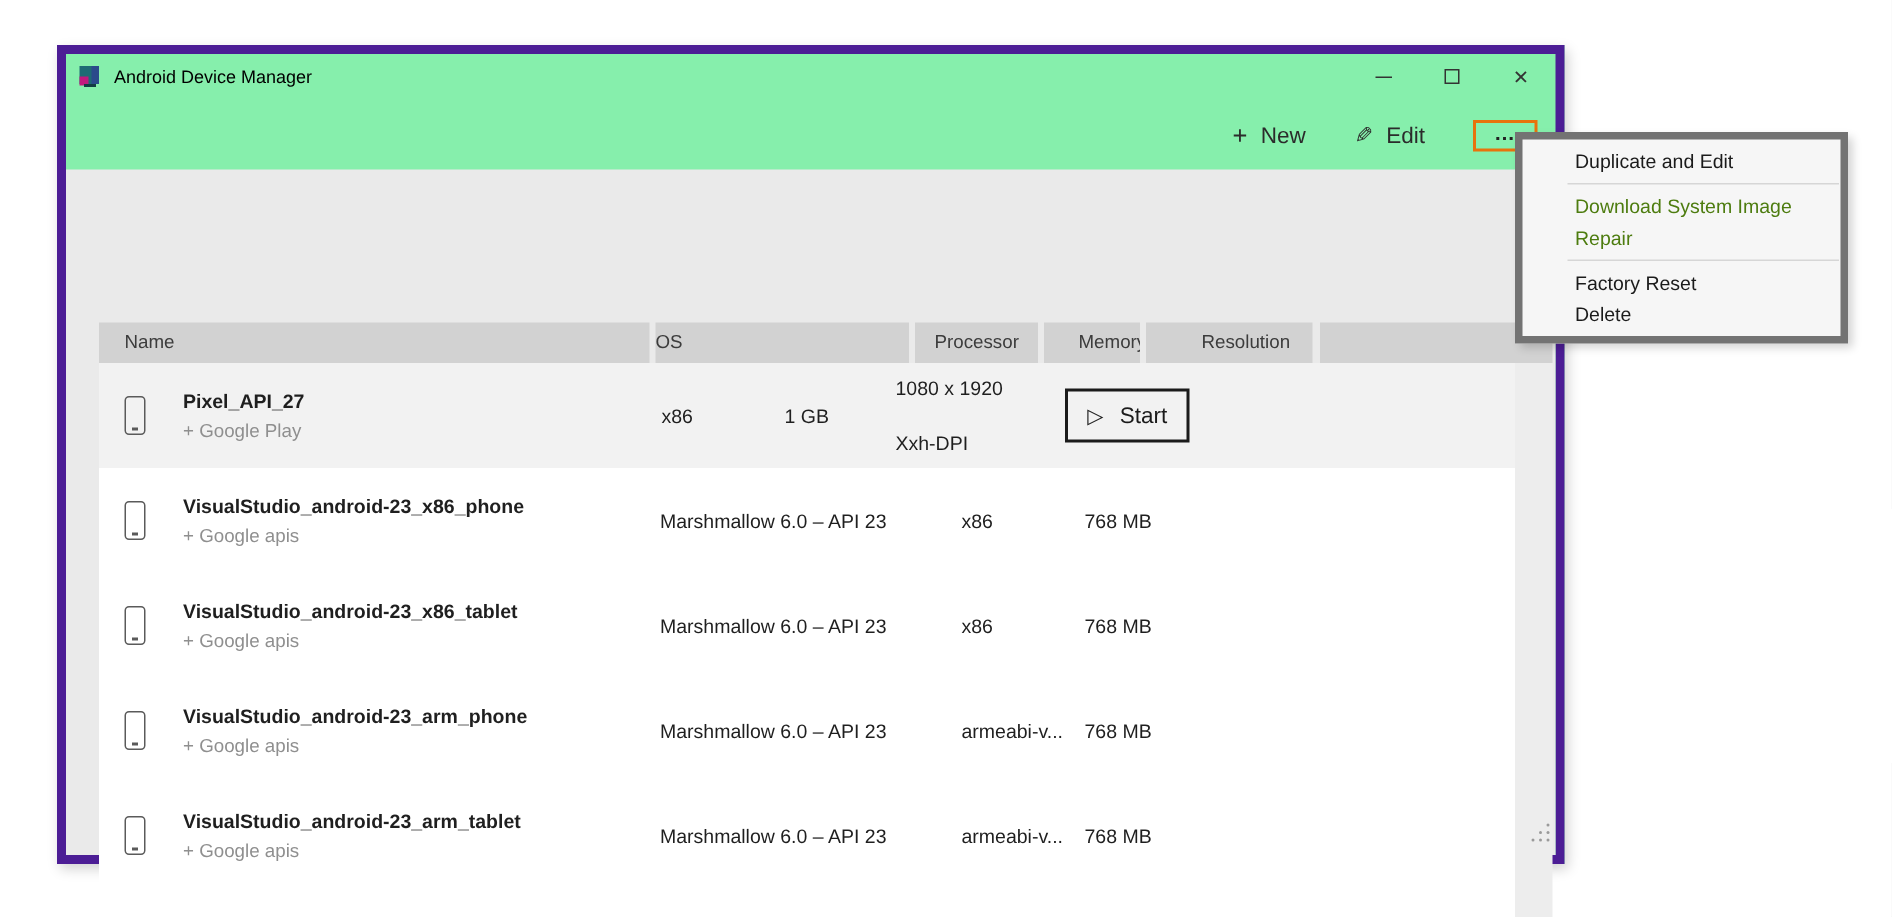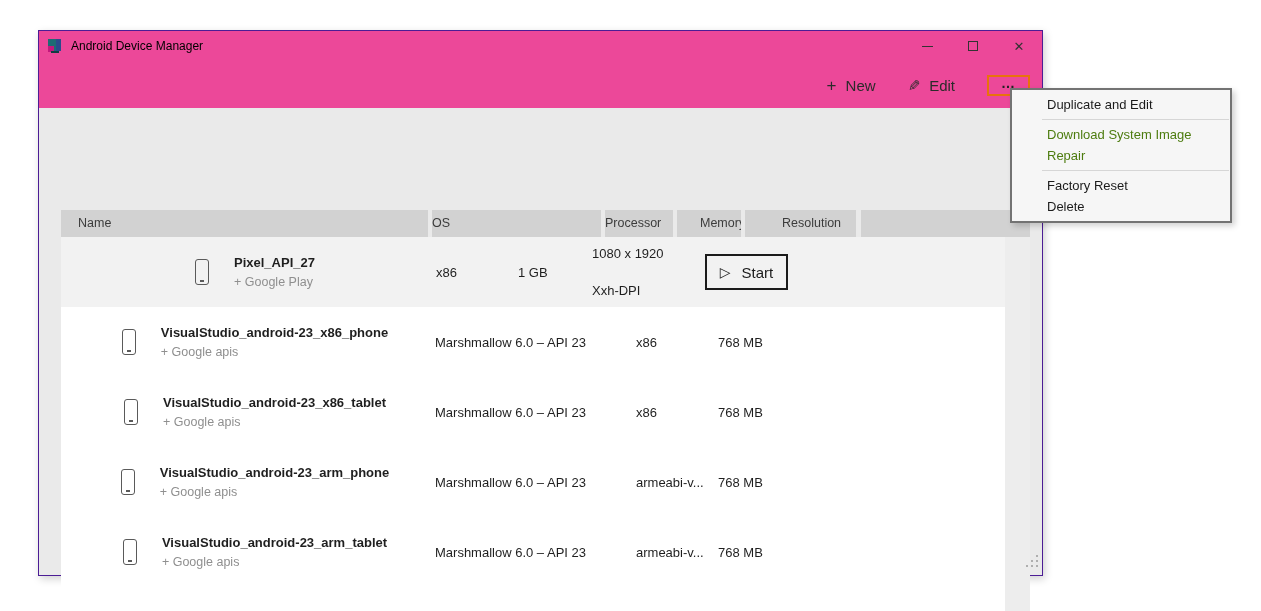--- a/index.html
+++ b/index.html
@@ -1,21 +1,21 @@
 <!DOCTYPE html>
 <html><head>
 <meta charset="utf-8">
 <style>
   * { margin:0; padding:0; box-sizing:border-box; }
   html,body { width:1261px; height:611px; background:#ffffff; font-family:"Liberation Sans", sans-serif; overflow:hidden; }
 
   
   .app-window {
     position:absolute; left:38px; top:30px; width:1005px; height:546px;
-    background:#ec4899; border:1px solid #4c1d95;
+    background:#86efac; border:6px solid #4c1d95;
     box-shadow:2px 3px 8px rgba(0,0,0,0.18);
   }
   .titlebar { position:absolute; left:0; top:0; width:100%; height:30px; display:flex; align-items:center; }
   .app-icon { width:16px; height:16px; margin:0 8px 0 8px; display:inline-block; }
   .title-text { font-size:12px; color:#000; }
   .win-controls { position:absolute; right:0; top:0; display:flex; height:30px; }
   .ctrl { width:46px; height:30px; display:flex; align-items:center; justify-content:center; background:transparent; border:none; cursor:default; }
   .min-glyph { width:11px; height:1px; background:#333; display:block; }
   .max-glyph { width:10px; height:10px; border:1px solid #333; display:block; }
   .close-glyph { font-size:13px; color:#333; line-height:1; }
@@ -28,34 +28,34 @@
   .more-btn { width:43px; height:21px; border:2px solid #e8730c; display:flex; align-items:center; justify-content:center; background:none; font-size:14px; font-weight:bold; color:#222; letter-spacing:1px; line-height:0; padding-bottom:6px; cursor:default; }
 
   
   .content-bg { position:absolute; left:0; top:77px; width:100%; bottom:0; background:#eaeaea; }
 
   .device-table { position:absolute; left:22px; top:102px; width:969px; height:418px; }
   .thead { display:flex; height:27px; }
   .th { background:#d2d2d2; color:#3c3c3c; font-size:12.5px; line-height:27px; margin-right:4px; white-space:nowrap; overflow:hidden; }
   .th.h-name { width:367px; padding-left:17px; }
   .th.h-os   { width:169px; }
-  .th.h-proc { width:68px;  }
+  .th.h-proc { width:82px;  padding-left:13px; }
   .th.h-mem  { width:64px;  padding-left:23px; }
   .th.h-res  { width:111px; padding-left:37px; margin-right:5px; }
   .th.h-act  { flex:1; margin-right:0; }
 
   .tbody-wrap { display:flex; height:391px; }
   .rows { width:944px; background:#ffffff; }
   .scroll-strip { width:25px; background:#ededed; position:relative; }
   .scroll-chevron { position:absolute; left:5px; bottom:5px; }
 
   .row { height:70px; display:flex; align-items:stretch; }
   .row.selected { background:#f2f2f2; }
   .cell { display:flex; align-items:center; font-size:13px; color:#1f1f1f; white-space:nowrap; overflow:hidden; }
-  .c-name { width:371px; padding-left:17px;justify-content:center; }
+  .c-name { width:371px; padding-left:17px; }
   .c-os   { width:200px; padding-left:3px; }
   .c-proc { width:72px;  padding-left:4px; }
   .c-mem  { width:68px;  padding-left:14px; }
   .c-res  { width:116px; padding-left:20px; flex-direction:column; align-items:flex-start; justify-content:center; line-height:17px;gap:20px; }
   .c-act  { flex:1; }
 
   .phone-icon { width:14px; height:26px; border:1.5px solid #5a5a5a; border-radius:3px; position:relative; flex:0 0 auto; }
   .phone-icon::after { content:""; position:absolute; left:50%; bottom:2px; transform:translateX(-50%); width:4px; height:2px; background:#5a5a5a; }
   .name-block { display:flex; flex-direction:column; margin-left:25px; }
   .device-name { font-size:13px; color:#1f1f1f;font-weight:bold; }
@@ -63,21 +63,21 @@
   .device-subtitle { font-size:12.5px; color:#8f8f8f; margin-top:5px; }
 
   .start-button { width:83px; height:36px; margin-left:17px; border:2px solid #1b1b1b; background:transparent; display:flex; align-items:center; justify-content:center; gap:11px; font-family:inherit; font-size:15px; color:#1b1b1b; cursor:default; }
   .play-icon { font-size:14px; line-height:1; color:#1b1b1b; }
 
   .resize-grip { position:absolute; right:3px; bottom:3px; }
 
   
   .context-menu {
     position:absolute; left:1010px; top:88px; width:222px;
-    background:#f6f6f6; border:2px solid #737373; padding:4px 0;
+    background:#f6f6f6; border:5px solid #737373; padding:4px 0;
     box-shadow:3px 3px 6px rgba(0,0,0,0.18); z-index:10;
   }
   .menu-item { height:21px; line-height:21px; padding-left:35px; font-size:13px; color:#1b1b1b; white-space:nowrap; cursor:default; }
   .menu-item.disabled { color:#4d7c0f; }
   .menu-separator { height:1px; background:#d6d6d6; margin:4px 1px 4px 30px; }
 </style>
 </head>
 <body>
 
 <div class="app-window">

